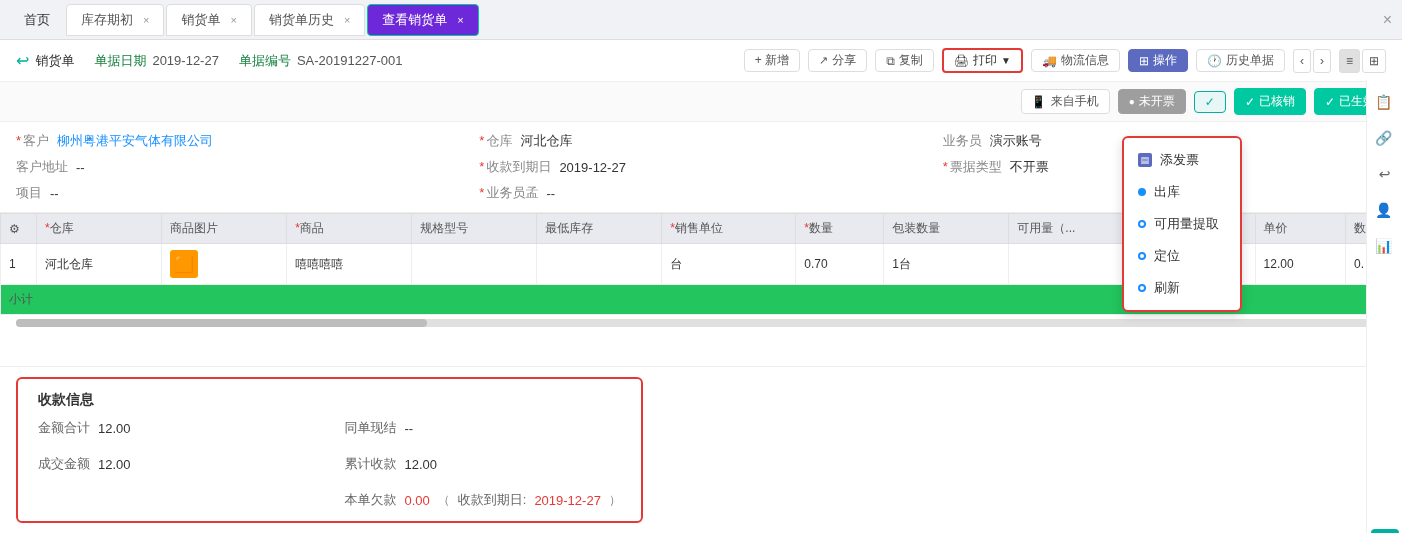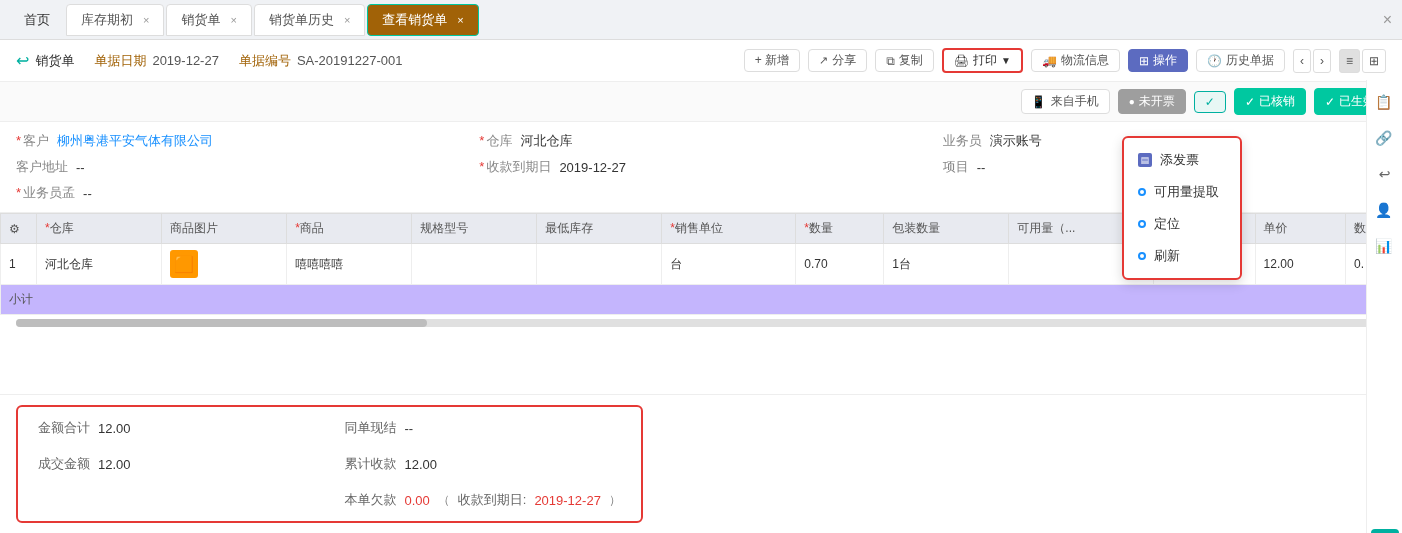--- a/index.html
+++ b/index.html
@@ -9,36 +9,36 @@
     .tab-bar {
       display: flex; align-items: center; background: #f0f2f5; height: 40px;
       border-bottom: 1px solid #ddd; padding: 0 10px; gap: 2px;
     }
     .tab-item {
       display: flex; align-items: center; padding: 0 14px; height: 32px;
       background: #fff; border: 1px solid #ddd; border-radius: 4px 4px 0 0;
       cursor: pointer; font-size: 13px; color: #555; gap: 6px; position: relative;
     }
     .tab-item.home { background: transparent; border: none; color: #333; font-weight: 500; }
-    .tab-item.green { background: #a16207; border-color: #00c8a0; color: #fff; border-radius: 4px; }
+    .tab-item.green { background: #6d28d9; border-color: #00c8a0; color: #fff; border-radius: 4px; }
     .tab-close { font-size: 11px; color: #999; cursor: pointer; margin-left: 4px; }
     .tab-bar-right { margin-left: auto; font-size: 16px; color: #999; cursor: pointer; }
 
     
     .main-content { background: #fff; height: calc(533px - 40px); display: flex; flex-direction: column; }
 
     
     .doc-header {
       display: flex; align-items: center; padding: 8px 16px;
       border-bottom: 1px solid #eee; gap: 20px; background: #fff;
     }
     .doc-title { display: flex; align-items: center; gap: 6px; color: #333; font-size: 13px; font-weight: 500; }
     .doc-meta { display: flex; align-items: center; gap: 20px; font-size: 13px; color: #555; }
     .doc-meta-item { display: flex; align-items: center; gap: 6px; }
-    .doc-meta-label { color: #a16207; }
+    .doc-meta-label { color: #15803d; }
     .doc-actions { margin-left: auto; display: flex; align-items: center; gap: 8px; }
     .action-btn {
       display: flex; align-items: center; gap: 4px; padding: 2px 10px;
       border: 1px solid #ddd; border-radius: 4px; cursor: pointer; font-size: 12px;
       background: #fff; color: #555; white-space: nowrap;
     }
     .action-btn.print { border: 2px solid #e53935; color: #333; }
     .action-btn.operation { background: #5c6bc0; color: #fff; border-color: #5c6bc0; border-radius: 4px; }
     .status-btn {
       display: flex; align-items: center; gap: 4px; padding: 4px 10px;
@@ -81,21 +81,21 @@
     
     .table-area { flex: 1; overflow: auto; position: relative; }
     table { width: 100%; border-collapse: collapse; font-size: 12px; }
     thead tr { background: #e8eaf0; }
     thead th {
       padding: 6px 8px; text-align: left; border: 1px solid #ddd;
       white-space: nowrap; color: #555; font-weight: 500; font-size: 12px;
     }
     tbody td { padding: 6px 8px; border: 1px solid #eee; font-size: 12px; color: #333; }
     tbody tr.data-row { background: #fff; }
-    tbody tr.subtotal-row { background: #c4b5fd; margin-top: 36px; }
+    tbody tr.subtotal-row { background: #22c55e; margin-top: 36px; }
     tbody tr.subtotal-row td { color: #555; }
     .col-icon { width: 36px; }
 
     
     .product-img {
       width: 28px; height: 28px; background: #ff9800;
       border-radius: 3px; display: flex; align-items: center; justify-content: center;
       color: #fff; font-size: 16px;
     }
 
@@ -263,20 +263,24 @@
         <span class="form-label">业务员</span>
         <span class="form-value">演示账号</span>
       </div>
       <div class="form-row">
         <span class="form-label">客户地址</span>
         <span class="form-value">--</span>
       </div>
       <div class="form-row">
         <span class="form-label required">收款到期日</span>
         <span class="form-value">2019-12-27</span>
+      </div>
+      <div class="form-row">
+        <span class="form-label required">票据类型</span>
+        <span class="form-value">不开票</span>
       </div>
       <div class="form-row">
         <span class="form-label">项目</span>
         <span class="form-value">--</span>
       </div>
       <div class="form-row">
         <span class="form-label required">业务员孟</span>
         <span class="form-value">--</span>
       </div>
     </div>
@@ -328,20 +332,21 @@
 
       <div style="padding: 4px 16px;">
         <div class="scroll-indicator">
           <div class="scroll-thumb"></div>
         </div>
       </div>
     </div>
 
     <div class="bottom-area">
       <div class="payment-box">
+        <div class="payment-title">收款信息</div>
         <div class="payment-grid">
           <div class="payment-row">
             <span class="payment-label">金额合计</span>
             <span class="payment-value">12.00</span>
           </div>
           <div class="payment-row">
             <span class="payment-label">同单现结</span>
             <span class="payment-value">--</span>
           </div>
           <div class="payment-row">
@@ -363,20 +368,24 @@
         </div>
       </div>
     </div>
 
     <div class="dropdown-overlay">
       <div class="dropdown-item">
         <span class="item-icon-sq">▤</span>
         <span>添发票</span>
       </div>
       <div class="dropdown-item">
+        <span class="dot blue"></span>
+        <span>出库</span>
+      </div>
+      <div class="dropdown-item">
         <span class="dot outline"></span>
         <span>可用量提取</span>
       </div>
       <div class="dropdown-item">
         <span class="dot outline"></span>
         <span>定位</span>
       </div>
       <div class="dropdown-item">
         <span class="dot outline"></span>
         <span>刷新</span>

